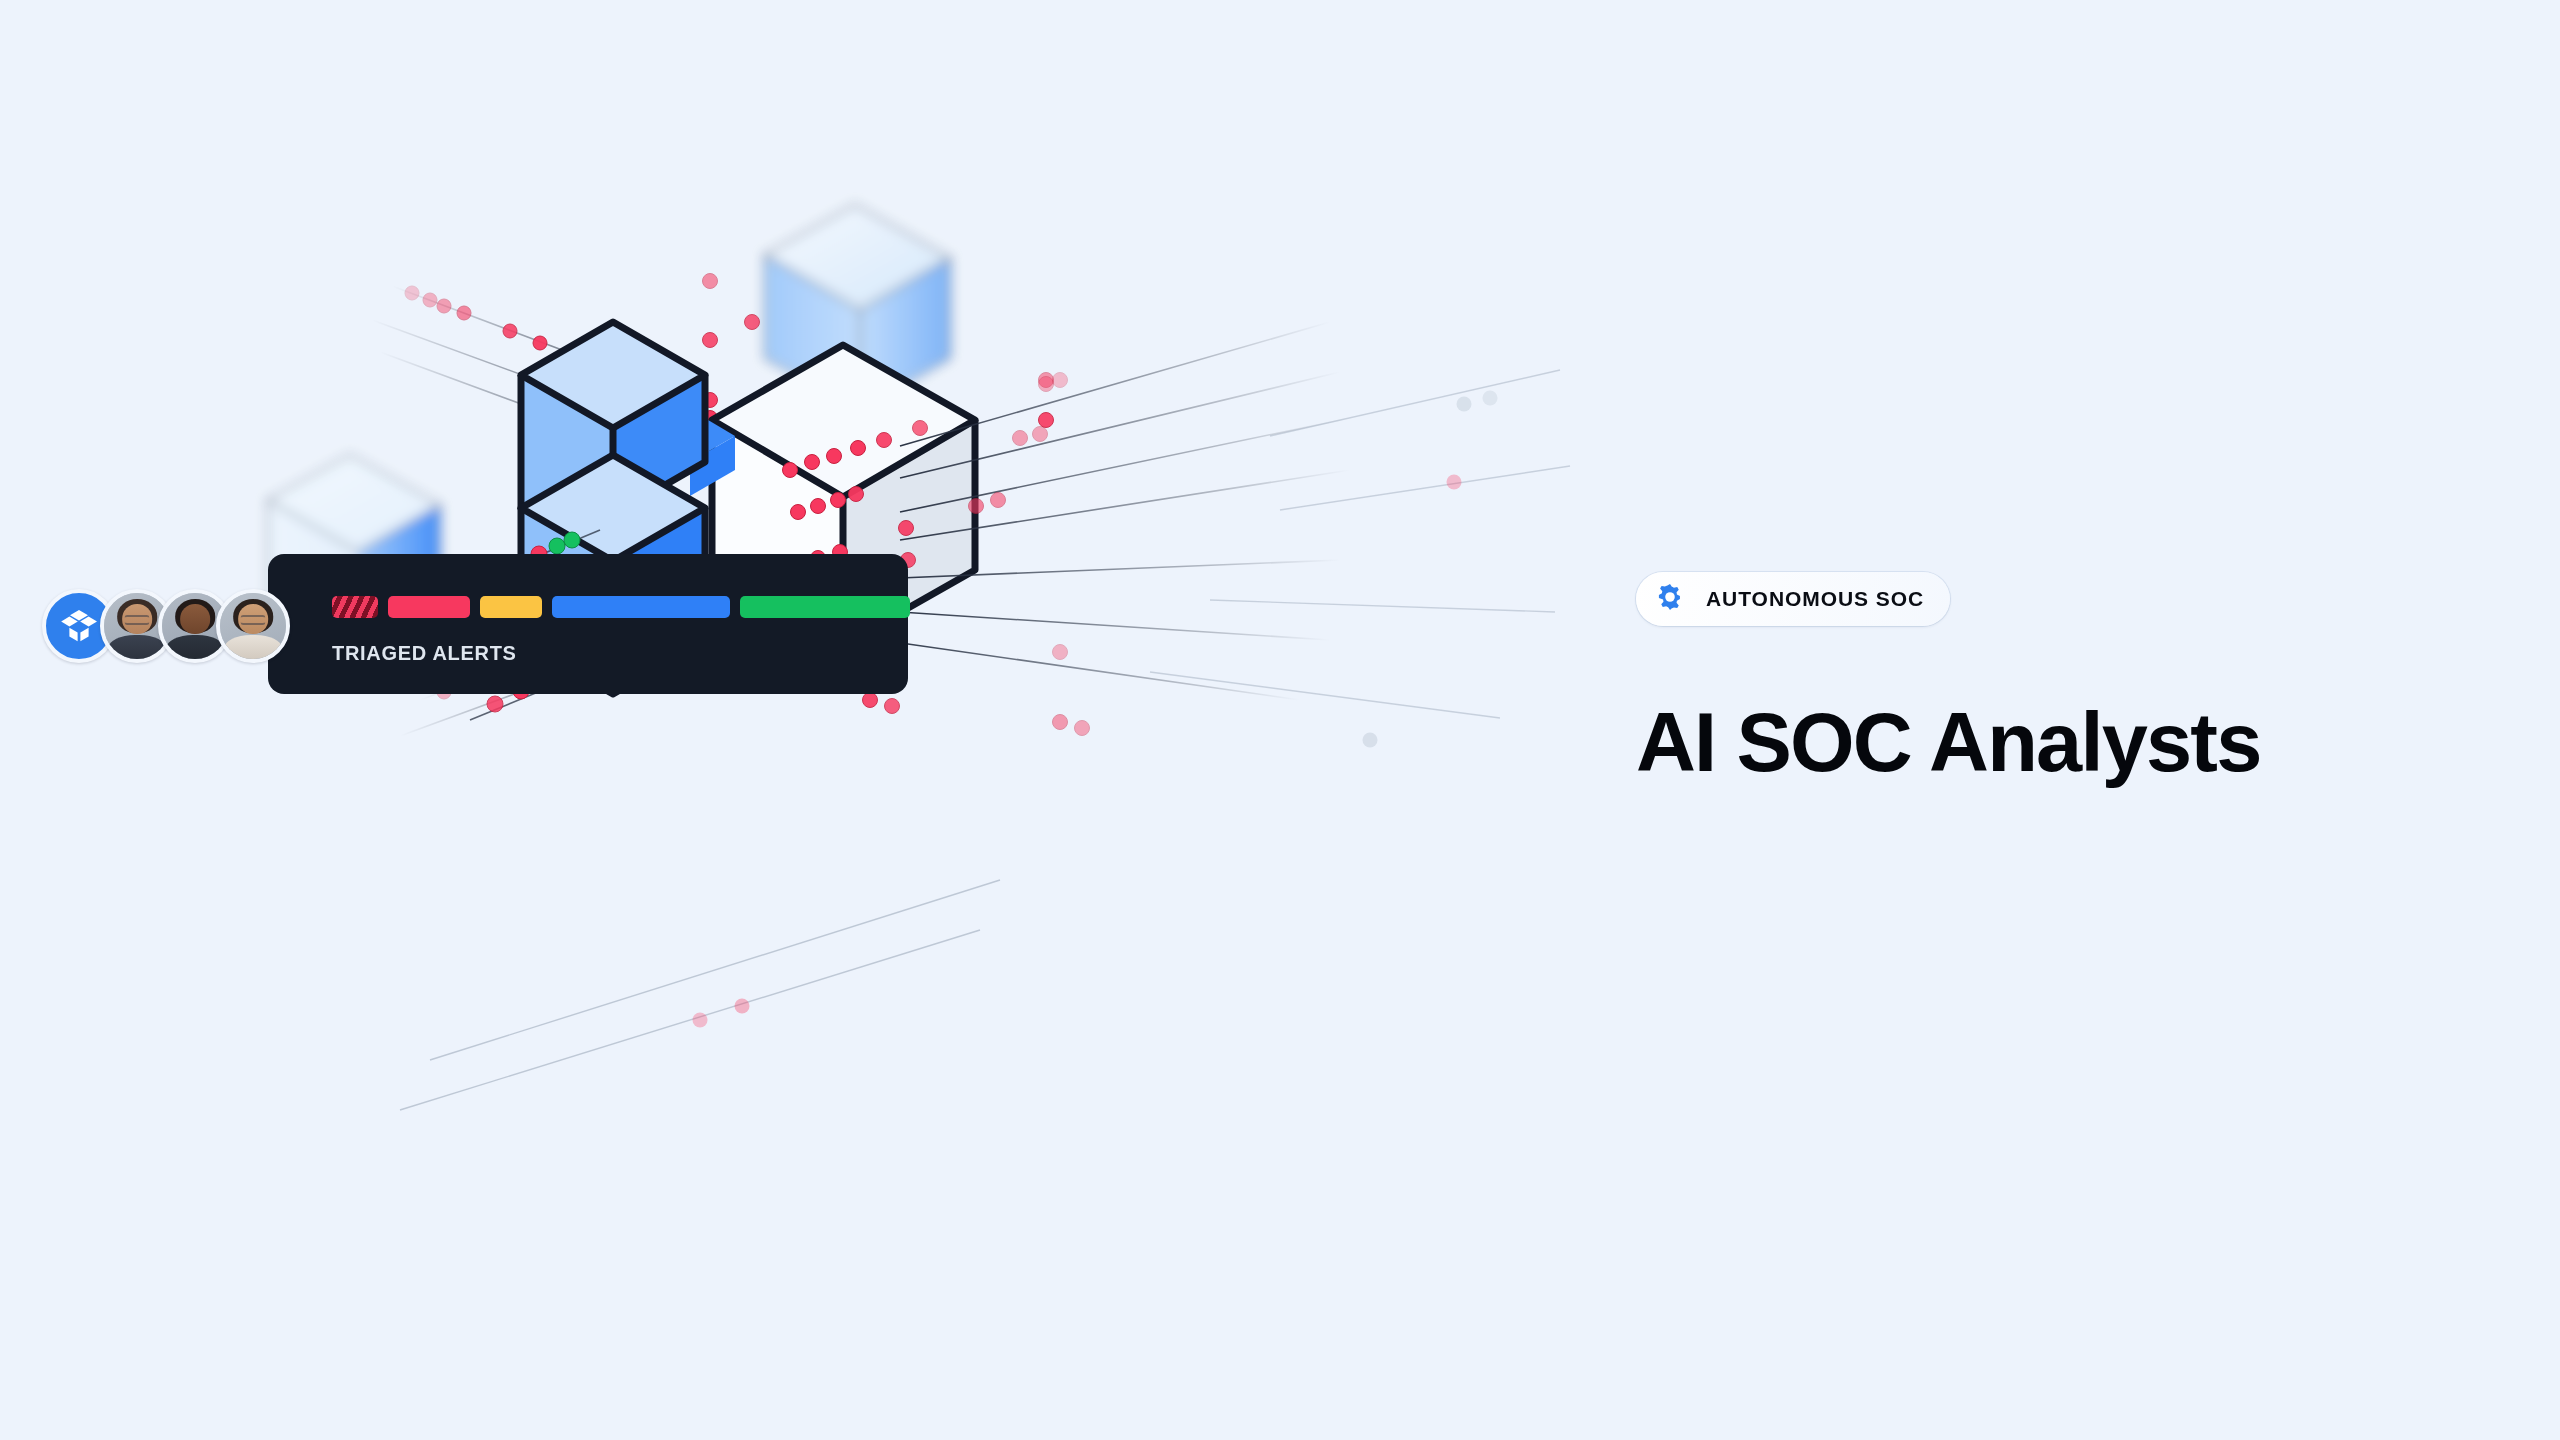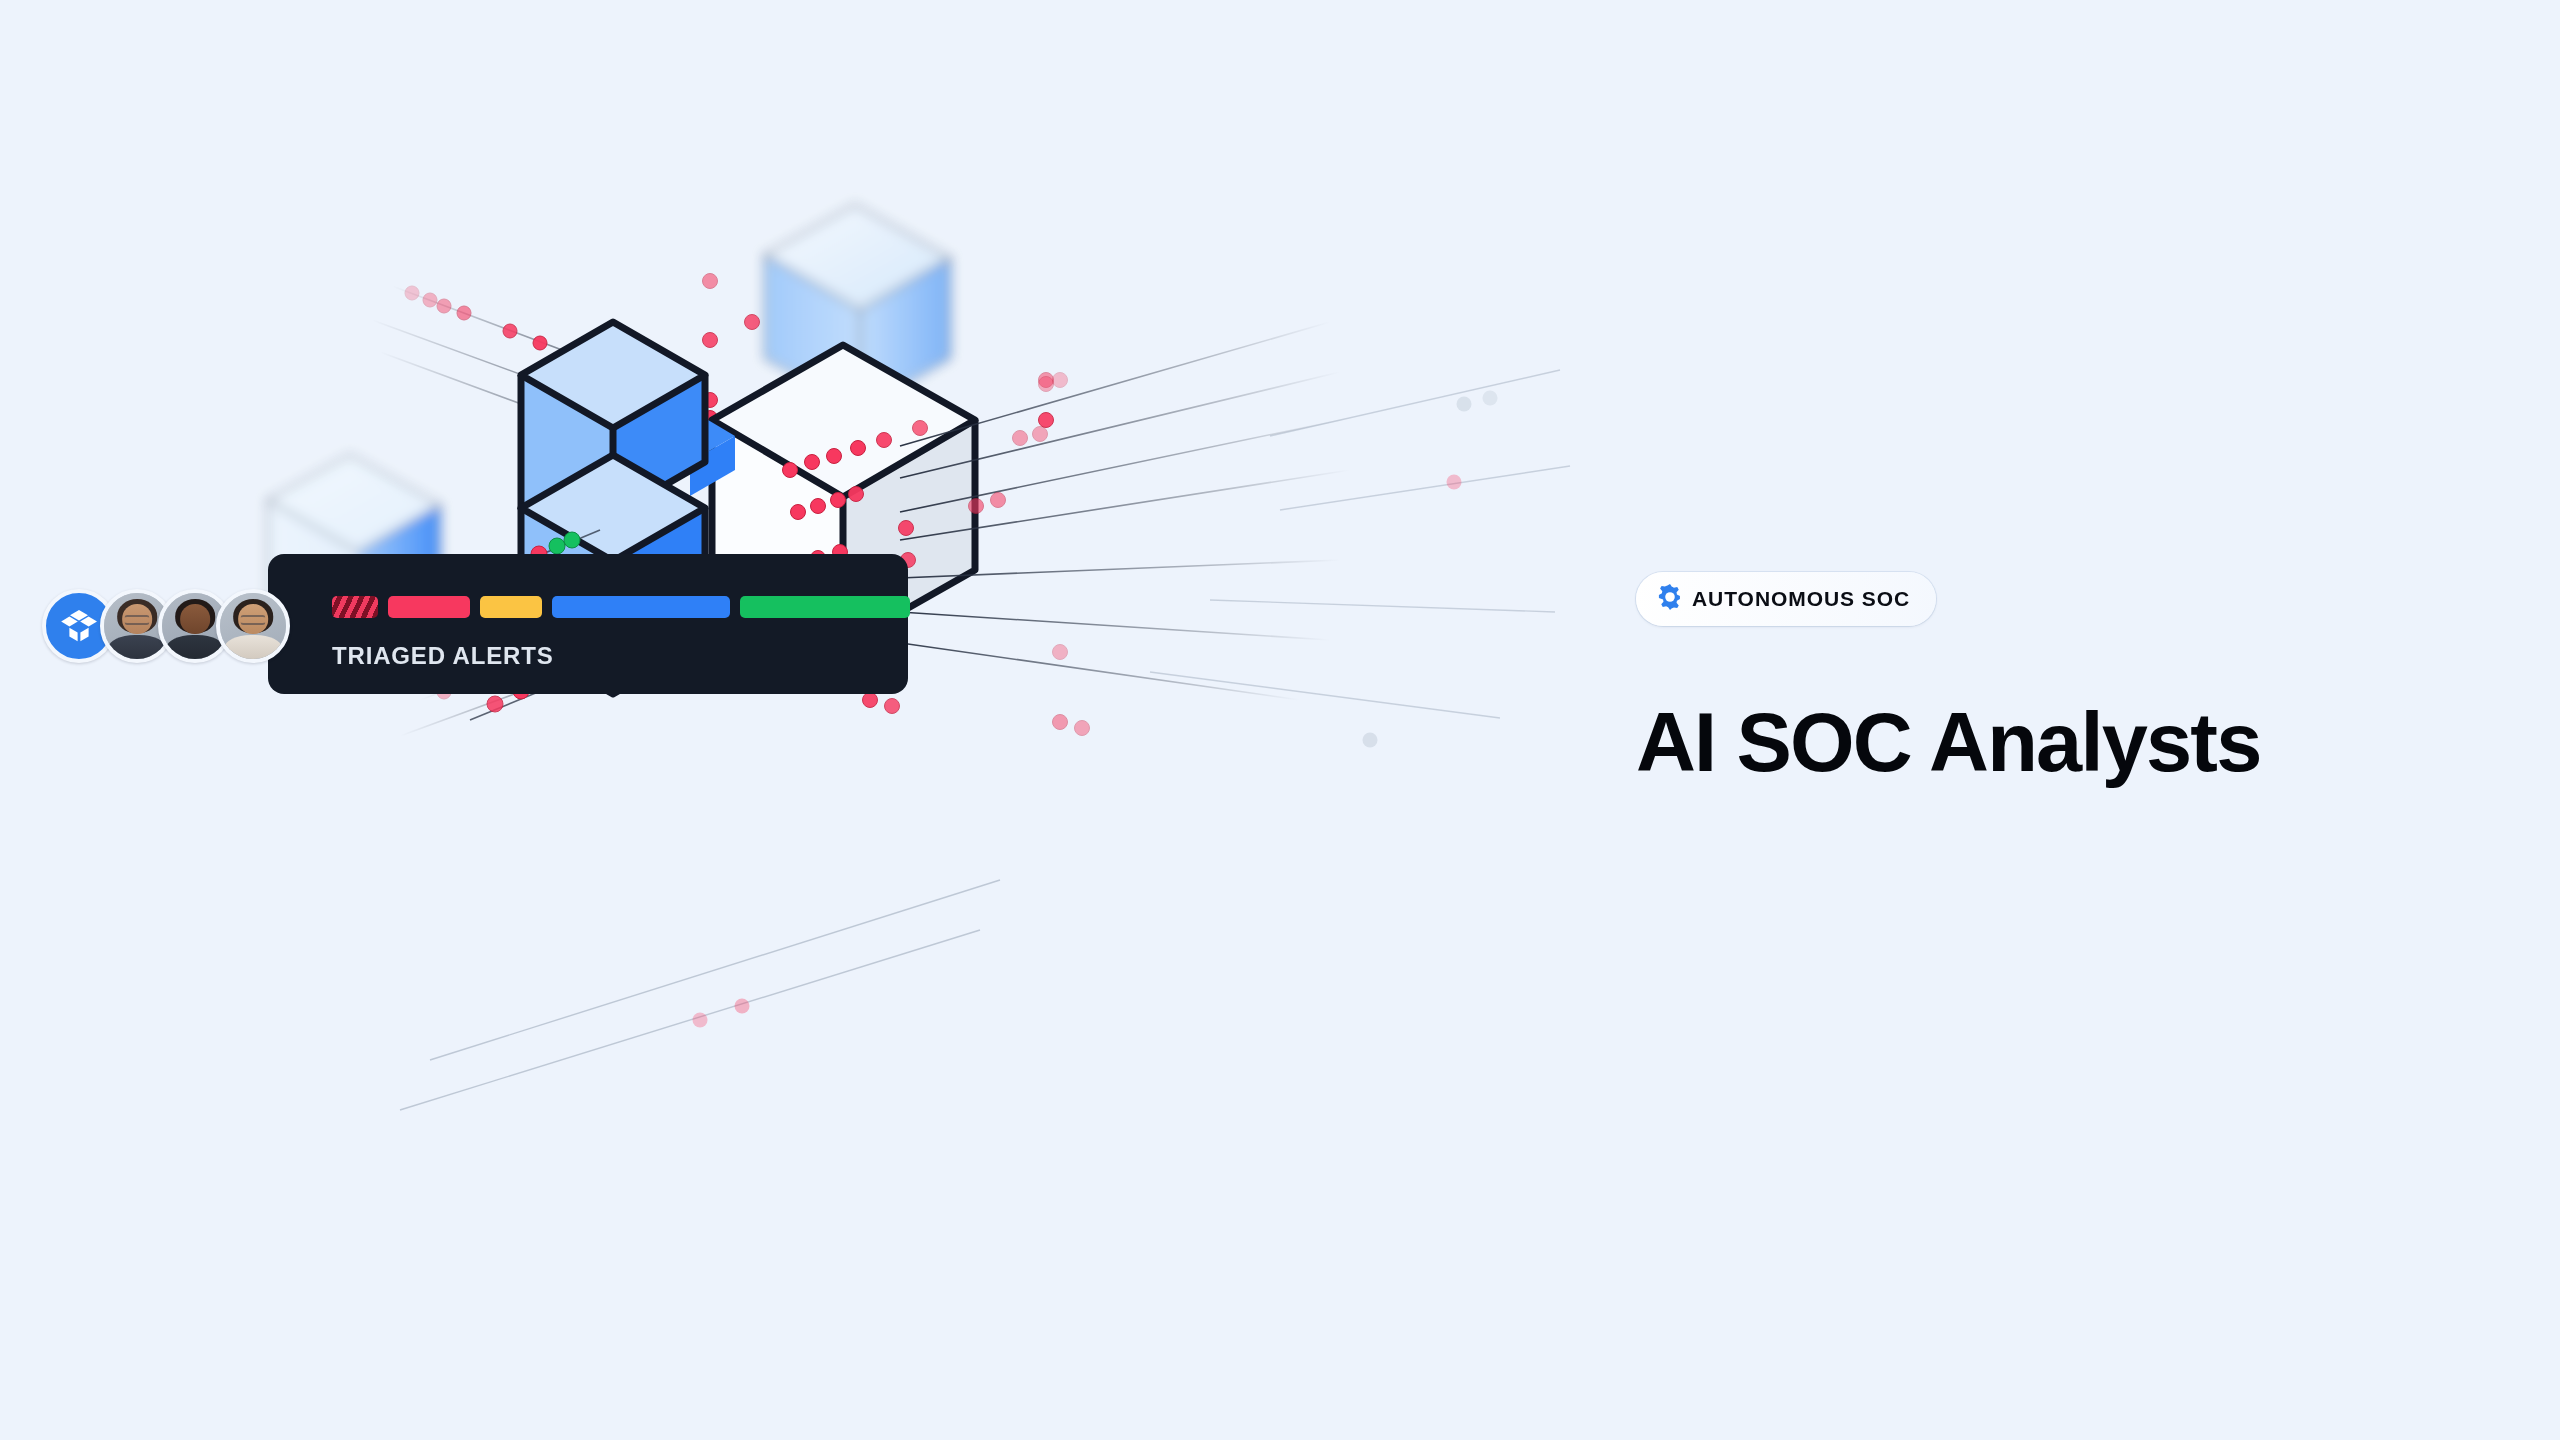--- a/index.html
+++ b/index.html
@@ -153,38 +153,38 @@
   .seg.red    { width: 82px; background: #f7385f; }
   .seg.amber  { width: 62px; background: #fbc443; }
   .seg.blue   { width: 178px; background: #2f80f7; }
   .seg.green  { width: 170px; background: #15c05f; }
 
   #alerts-label {
     position: absolute;
     left: 64px;
     top: 88px;
     color: #dfe6ef;
-    font-size: 24px;
+    font-size: 20px;
     font-weight: 700;
     letter-spacing: 0.035em;
     white-space: nowrap;
   }
 
   
   #copy {
     position: absolute;
     left: 1636px;
     top: 572px;
     width: 860px;
     z-index: 30;
   }
   #badge {
     display: inline-flex;
     align-items: center;
-    gap: 8px;
+    gap: 22px;
     height: 54px;
     padding: 0 26px 0 20px;
     border-radius: 27px;
     background: linear-gradient(100deg,#ffffff 0%,#f4f8fe 100%);
     box-shadow: 0 1px 3px rgba(30,50,90,.10), 0 0 0 1px rgba(200,215,235,.55);
     box-sizing: border-box;
   }
   #badge-text {
     font-size: 21px;
     font-weight: 700;

